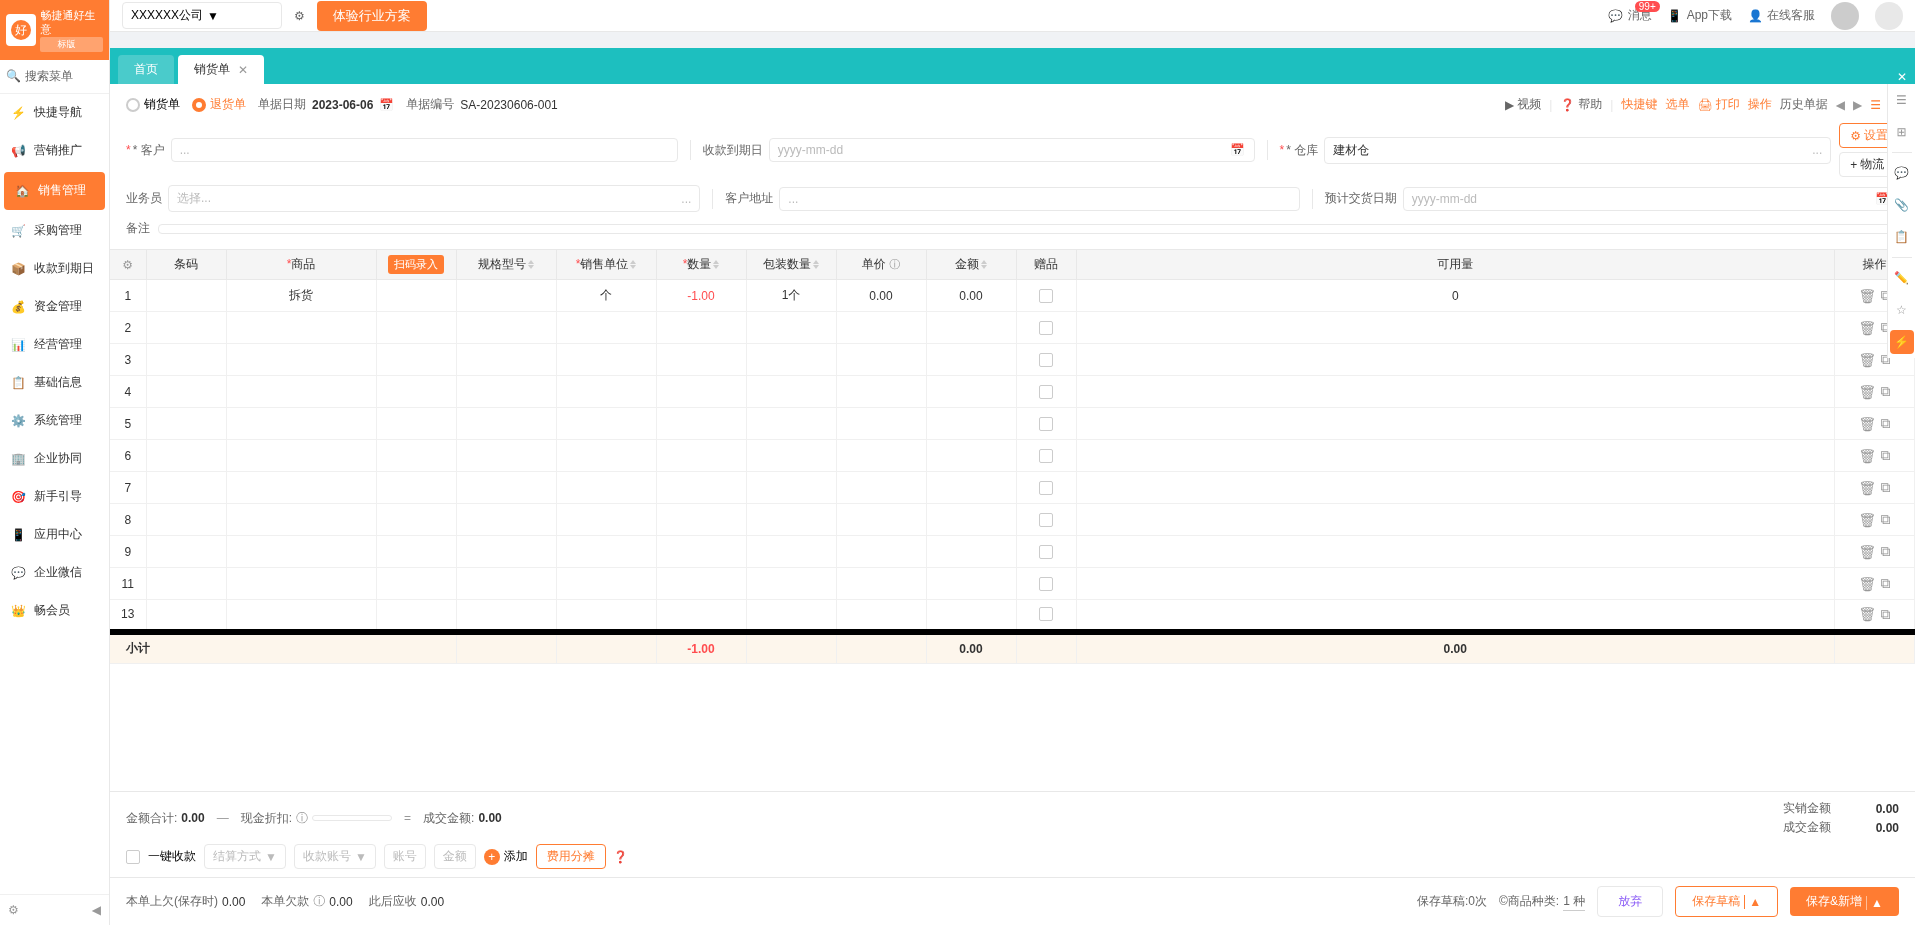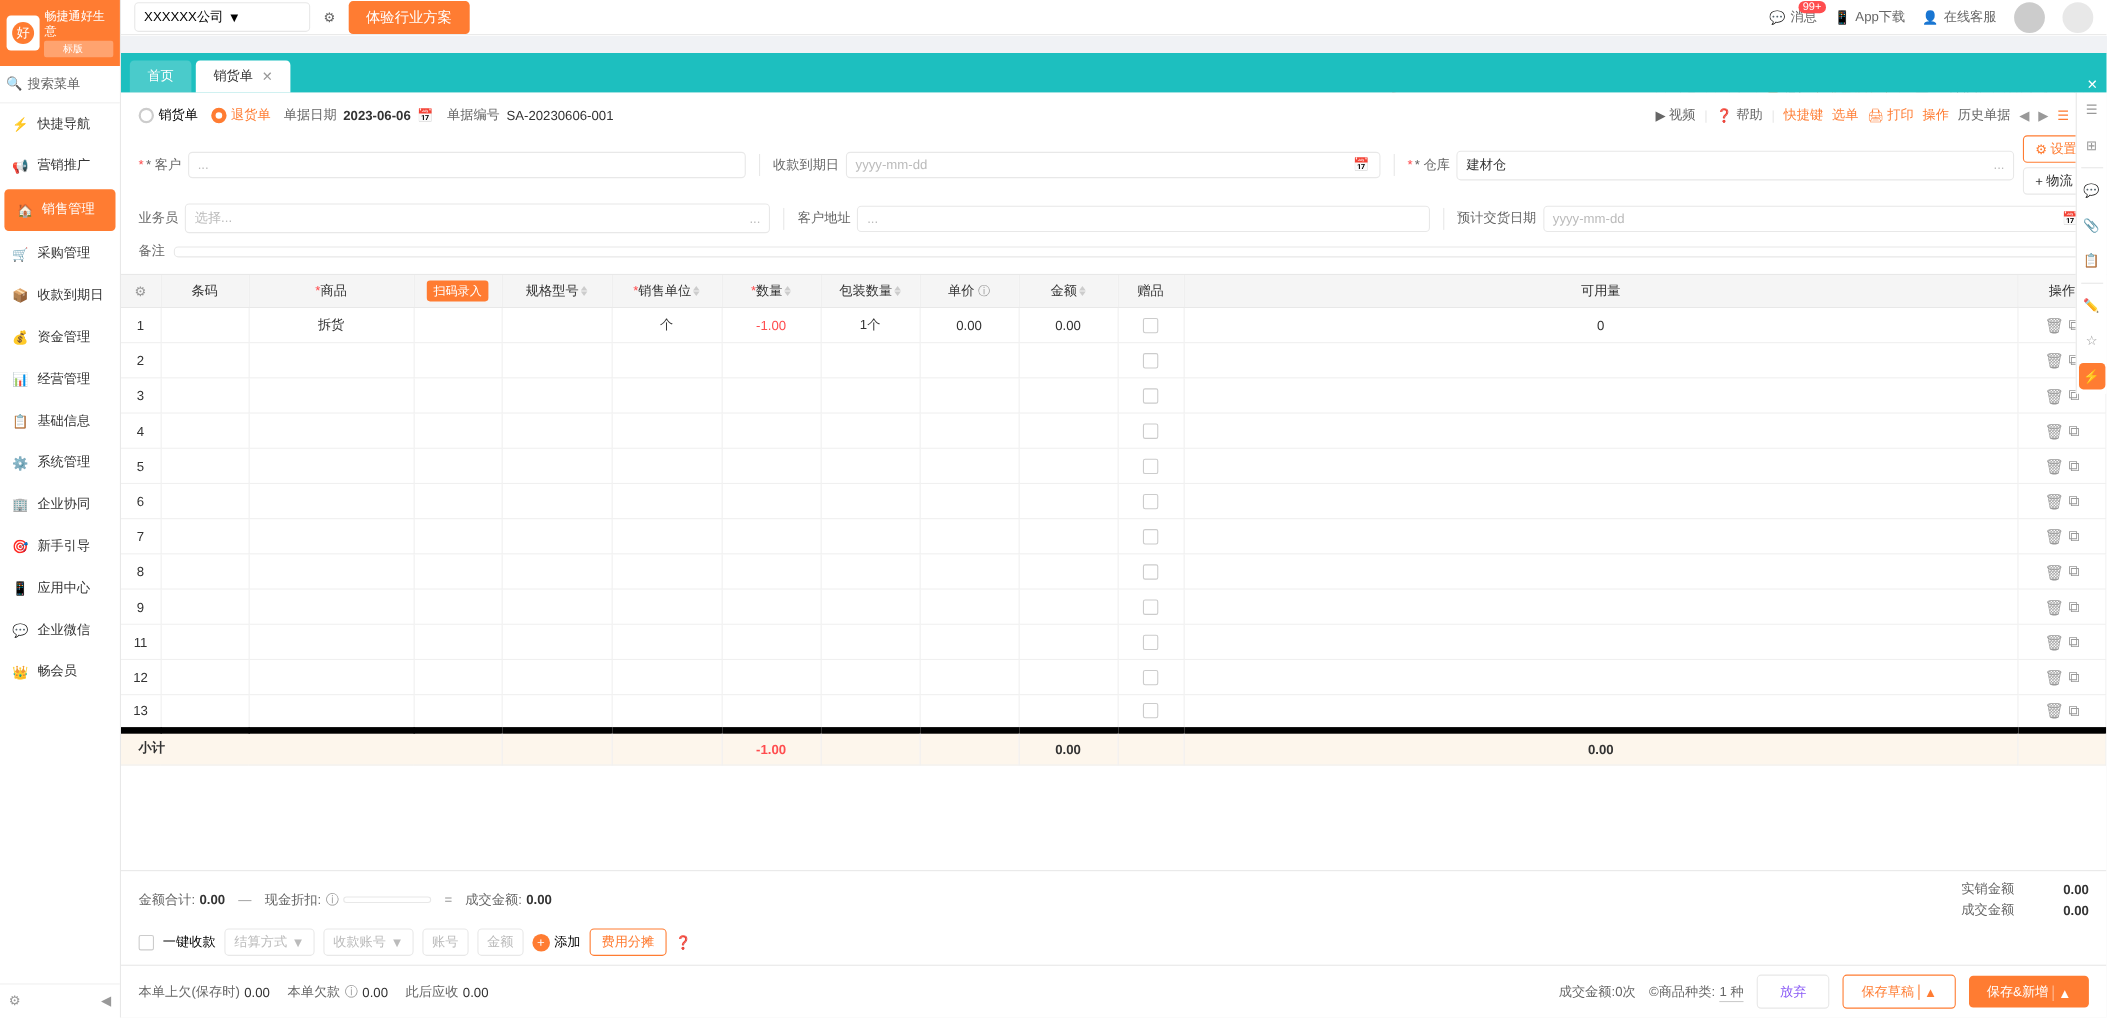--- a/index.html
+++ b/index.html
@@ -740,44 +740,20 @@
               </td>
     <td></td>
     <td>
       <div class="action-icons">
         <span class="icon-btn" title="删除">🗑</span>
         <span class="icon-btn" title="复制">⧉</span>
       </div>
     </td>
   </tr>
             <tr>
-    <td>12</td>
-    <td></td>
-    <td></td>
-    <td></td>
-    <td></td>
-    <td></td>
-    <td style=""></td>
-    <td></td>
-    <td></td>
-    <td></td>
-    <td>
-                <div class="checkbox-cell">
-                  <div class="custom-checkbox"></div>
-                </div>
-              </td>
-    <td></td>
-    <td>
-      <div class="action-icons">
-        <span class="icon-btn" title="删除">🗑</span>
-        <span class="icon-btn" title="复制">⧉</span>
-      </div>
-    </td>
-  </tr>
-            <tr>
     <td>13</td>
     <td></td>
     <td></td>
     <td></td>
     <td></td>
     <td></td>
     <td style=""></td>
     <td></td>
     <td></td>
     <td></td>
@@ -877,21 +853,21 @@
         <span>本单欠款</span>
         <span style="color:#999;">ⓘ</span>
         <span class="footer-value">0.00</span>
       </div>
       <div class="footer-item">
         <span>此后应收</span>
         <span class="footer-value">0.00</span>
       </div>
       <div class="footer-right">
         <div class="footer-count">
-          <span>成交金额:0次</span>
+          <span>保存草稿:0次</span>
         </div>
         <div class="footer-count">
           <span>©商品种类:</span>
           <span style="cursor:pointer;border-bottom:1px solid #ccc;">
             <span>1 种</span>
           </span>
         </div>
         <button class="abandon-btn">放弃</button>
         <div style="display:flex;align-items:center;">
           <button class="save-draft-btn">

